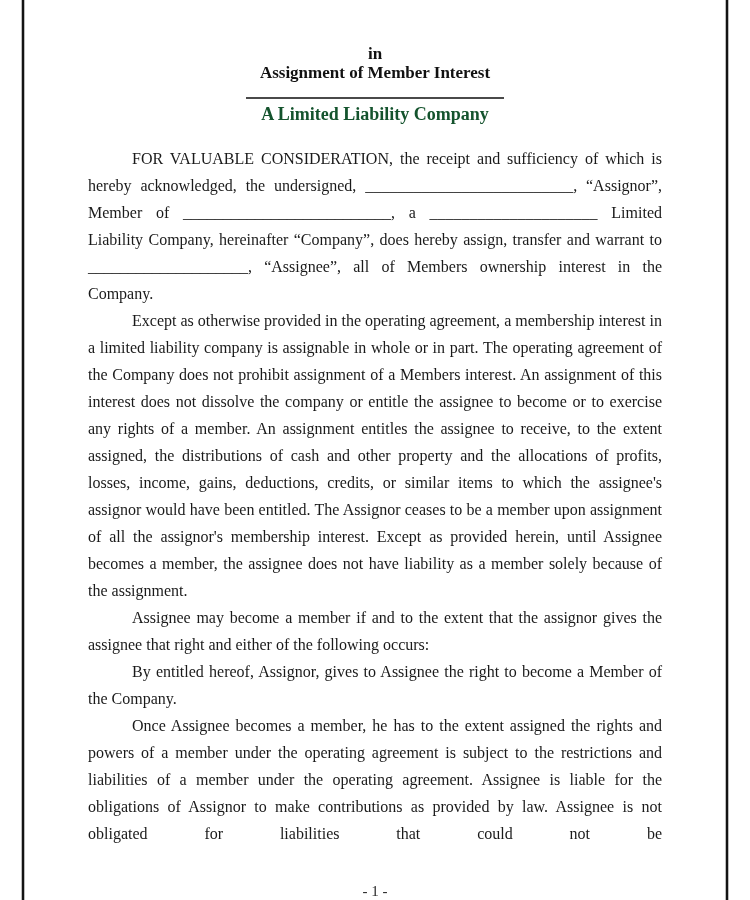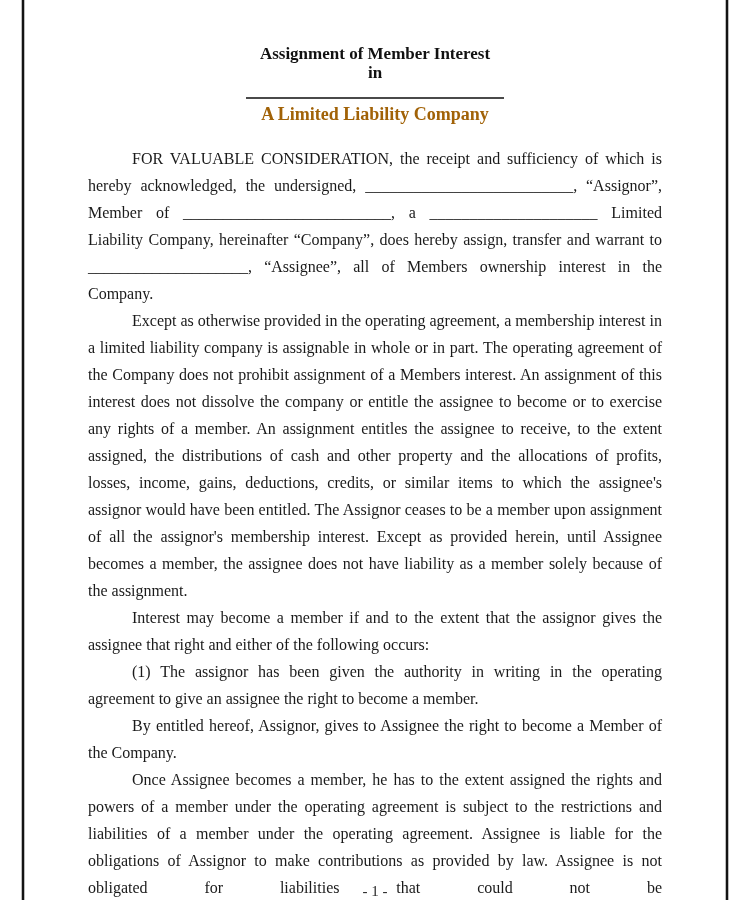--- a/index.html
+++ b/index.html
@@ -45,21 +45,21 @@
   .company-name-line {
     width: 258px;
     height: 0;
     border-top: 2px solid #4a4a4a;
     margin: 15px auto 5px auto;
   }
   .subtitle {
     font-weight: bold;
     font-size: 18px;
     line-height: 21px;
-    color: #a16207;
+    color: #14532d;
   }
 
   .body-text {
     margin-top: 20px;
     font-size: 16px;
     line-height: 27px;
     text-align: justify;
   }
   .body-text p {
     margin: 0;
@@ -79,30 +79,29 @@
 </style>
 </head>
 <body>
 
 <div class="page">
   <div class="page-border left"></div>
   <div class="page-border right"></div>
 
   <div class="content">
     <div class="title-block">
+      <div class="title-main">in</div>
       <div class="title-main">Assignment of Member Interest</div>
-      <div class="title-main">in</div>
       <div class="company-name-line"></div>
       <div class="subtitle">A Limited Liability Company</div>
     </div>
 
     <div class="body-text">
       <p>FOR VALUABLE CONSIDERATION, the receipt and sufficiency of which is hereby acknowledged, the undersigned, __________________________, “Assignor”, Member of __________________________, a _____________________ Limited Liability Company, hereinafter “Company”, does hereby assign, transfer and warrant to ____________________, “Assignee”, all of Members ownership interest in the Company.</p>
       <p>Except as otherwise provided in the operating agreement, a membership interest in a limited liability company is assignable in whole or in part. The operating agreement of the Company does not prohibit assignment of a Members interest. An assignment of this interest does not dissolve the company or entitle the assignee to become or to exercise any rights of a member. An assignment entitles the assignee to receive, to the extent assigned, the distributions of cash and other property and the allocations of profits, losses, income, gains, deductions, credits, or similar items to which the assignee's assignor would have been entitled. The Assignor ceases to be a member upon assignment of all the assignor's membership interest. Except as provided herein, until Assignee becomes a member, the assignee does not have liability as a member solely because of the assignment.</p>
-      <p>Interest may become a member if and to the extent that the assignor gives the assignee that right and either of the following occurs:</p>
-      <p>(1) The assignor has been given the authority in writing in the operating agreement to give an assignee the right to become a member.</p>
+      <p>Assignee may become a member if and to the extent that the assignor gives the assignee that right and either of the following occurs:</p>
       <p>By entitled hereof, Assignor, gives to Assignee the right to become a Member of the Company.</p>
       <p class="cut">Once Assignee becomes a member, he has to the extent assigned the rights and powers of a member under the operating agreement is subject to the restrictions and liabilities of a member under the operating agreement. Assignee is liable for the obligations of Assignor to make contributions as provided by law. Assignee is not obligated for liabilities that could not be</p>
     </div>
   </div>
 
   <div class="footer">- 1 -</div>
 </div>
 
 </body></html>

